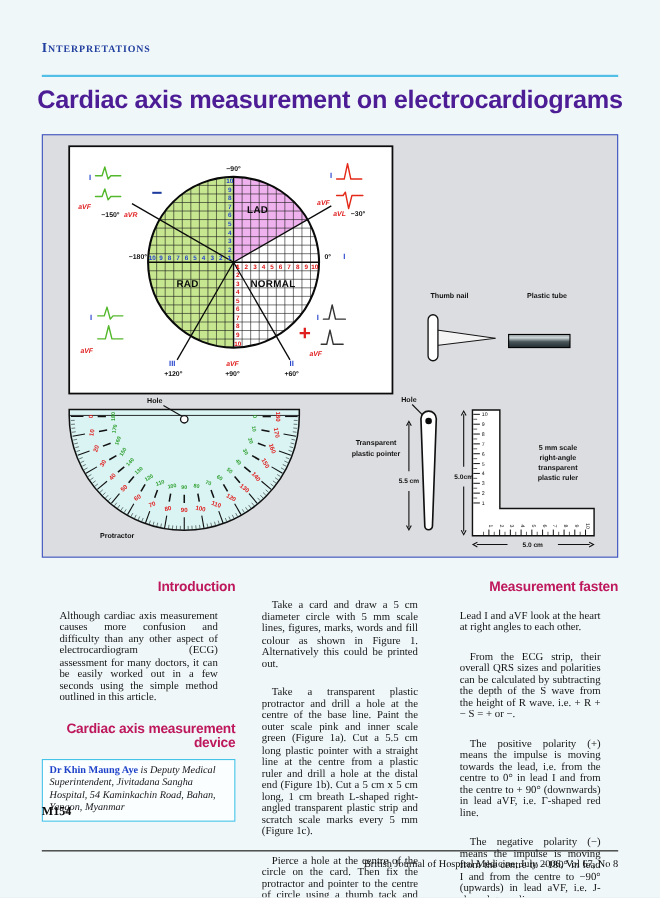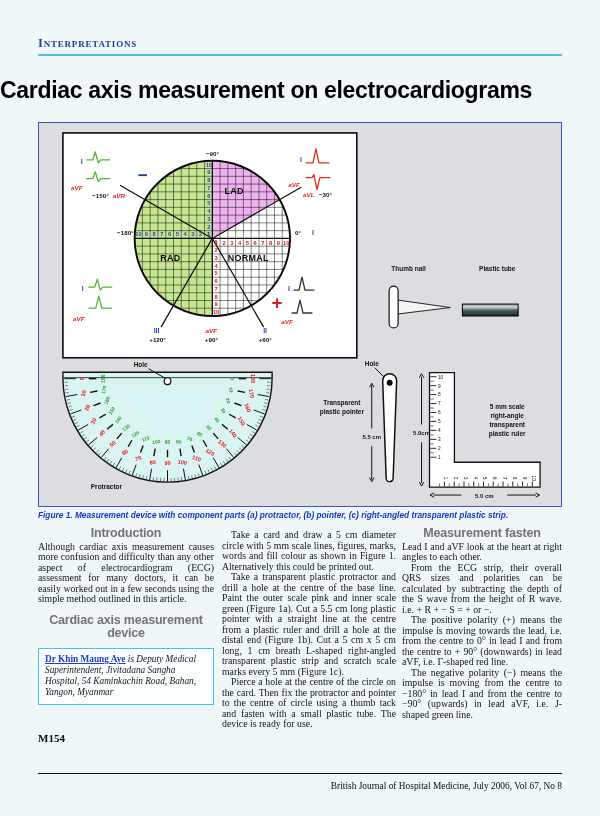--- a/index.html
+++ b/index.html
@@ -1,40 +1,40 @@
 <!DOCTYPE html>
 <html><head>
 <meta charset="utf-8">
 <style>
   html,body{margin:0;padding:0;background:#e8eef1;}
   #page{position:relative;width:600px;height:816px;background:#f0f7f9;overflow:hidden;
         font-family:"Liberation Serif",serif;}
   .kicker{position:absolute;left:38px;top:36px;width:524px;border-bottom:2px solid #52bfe6;
-          padding-bottom:3px;font:700 12.5px "Liberation Serif",serif;font-variant:small-caps;
+          padding-bottom:17px;font:700 12.5px "Liberation Serif",serif;font-variant:small-caps;
           letter-spacing:.8px;color:#23409f;}
-  .title{position:absolute;top:77px;left:0;width:100%;
-         font:700 23px "Liberation Sans",sans-serif;color:#000000;letter-spacing:-.3px;}
+  .title{position:absolute;top:77px;left:0;width:100%;text-align:center;
+         font:700 23px "Liberation Sans",sans-serif;color:#4c1d95;letter-spacing:-.3px;}
   #figure{position:absolute;left:38px;top:122px;width:524px;height:385px;background:#dcdde0;
           border:1px solid #3d53c0;box-sizing:border-box;}
   #fig-svg{display:block;width:100%;height:100%;}
   .caption{position:absolute;left:38px;top:510px;width:524px;
            font:italic 700 8.3px/10px "Liberation Sans",sans-serif;color:#1536c8;}
   .col{position:absolute;top:527px;font:9.8px/10.5px "Liberation Serif",serif;color:#141414;
        text-align:justify;}
   #col1{left:38px;width:176px;}
   #col2{left:222px;top:530px;width:174px;}
   #col3{left:402px;width:160px;}
-  .col p{margin:0;}
+  .col p{margin:16px;}
   .indent{text-indent:9px;}
-  .h{font:700 12.5px/12.8px "Liberation Sans",sans-serif;color:#737373;margin:0 0 2px;
-     text-align:center;letter-spacing:-.2px;}
+  .h{font:700 12.5px/12.8px "Liberation Sans",sans-serif;color:#be185d;margin:0 0 2px;
+     text-align:right;letter-spacing:-.2px;}
   .h2top{margin-top:9px;}
   .abox{margin-top:9px;border:1.2px solid #45c2e8;background:#fbfeff;padding:5px 6px 6px;
         font:italic 9.3px/10.9px "Liberation Serif",serif;color:#16161a;text-align:left;}
-  .aname{color:#1d40c8;font-weight:700;font-style:normal;text-decoration:underline;}
+  .aname{color:#1d40c8;font-weight:700;font-style:normal;}
   .frule{position:absolute;left:38px;top:773px;width:524px;border-top:1.6px solid #111;}
   .fpage{position:absolute;left:38px;top:732px;font:700 11px "Liberation Serif",serif;color:#0b0b0b;}
   .fjournal{position:absolute;right:38px;top:781px;font:9.4px "Liberation Serif",serif;color:#0b0b0b;}
   
   .figlbl{font:700 6.5px "Liberation Sans",sans-serif;fill:#111;}
   .gl{stroke:#1a1a1a;stroke-width:.55;}
   .leadB{font:700 7px "Liberation Sans",sans-serif;fill:#2543cc;}
   .leadR{font:italic 700 6.3px "Liberation Sans",sans-serif;fill:#e02020;}
   .ang{font:700 6.3px "Liberation Sans",sans-serif;fill:#101010;}
   .sect{font:700 9px "Liberation Sans",sans-serif;fill:#0a0a0a;letter-spacing:.3px;}
@@ -468,21 +468,20 @@
         <text x="470" y="315" class="figlbl" text-anchor="middle">plastic ruler</text>
         <line x1="396" y1="374" x2="424" y2="374" class="arr"></line>
         <line x1="470" y1="374" x2="499" y2="374" class="arr"></line>
         <path d="M396.5,371.8 L392.5,374 L396.5,376.2" class="arr"></path>
         <path d="M498.5,371.8 L502.5,374 L498.5,376.2" class="arr"></path>
         <text x="447" y="376.5" class="dim" text-anchor="middle">5.0 cm</text>
       </g>
     </svg>
   </div>
 
-  <div class="caption">Figure 1. Measurement device with component parts (a) protractor, (b) pointer, (c) right-angled transparent plastic strip.</div>
 
   <div class="col" id="col1">
     <div class="h">Introduction</div>
     <p>Although cardiac axis measurement causes more confusion and difficulty than any other aspect of electrocardiogram (ECG) assessment for many doctors, it can be easily worked out in a few seconds using the simple method outlined in this article.</p>
     <div class="h h2top">Cardiac axis measurement device</div>
     <div class="abox"><span class="aname">Dr Khin Maung Aye</span><span> is Deputy Medical Superintendent, Jivitadana Sangha Hospital, 54 Kaminkachin Road, Bahan, Yangon, Myanmar</span></div>
   </div>
 
   <div class="col" id="col2">
     <p class="indent">Take a card and draw a 5 cm diameter circle with 5 mm scale lines, figures, marks, words and fill colour as shown in Figure 1. Alternatively this could be printed out.</p>

